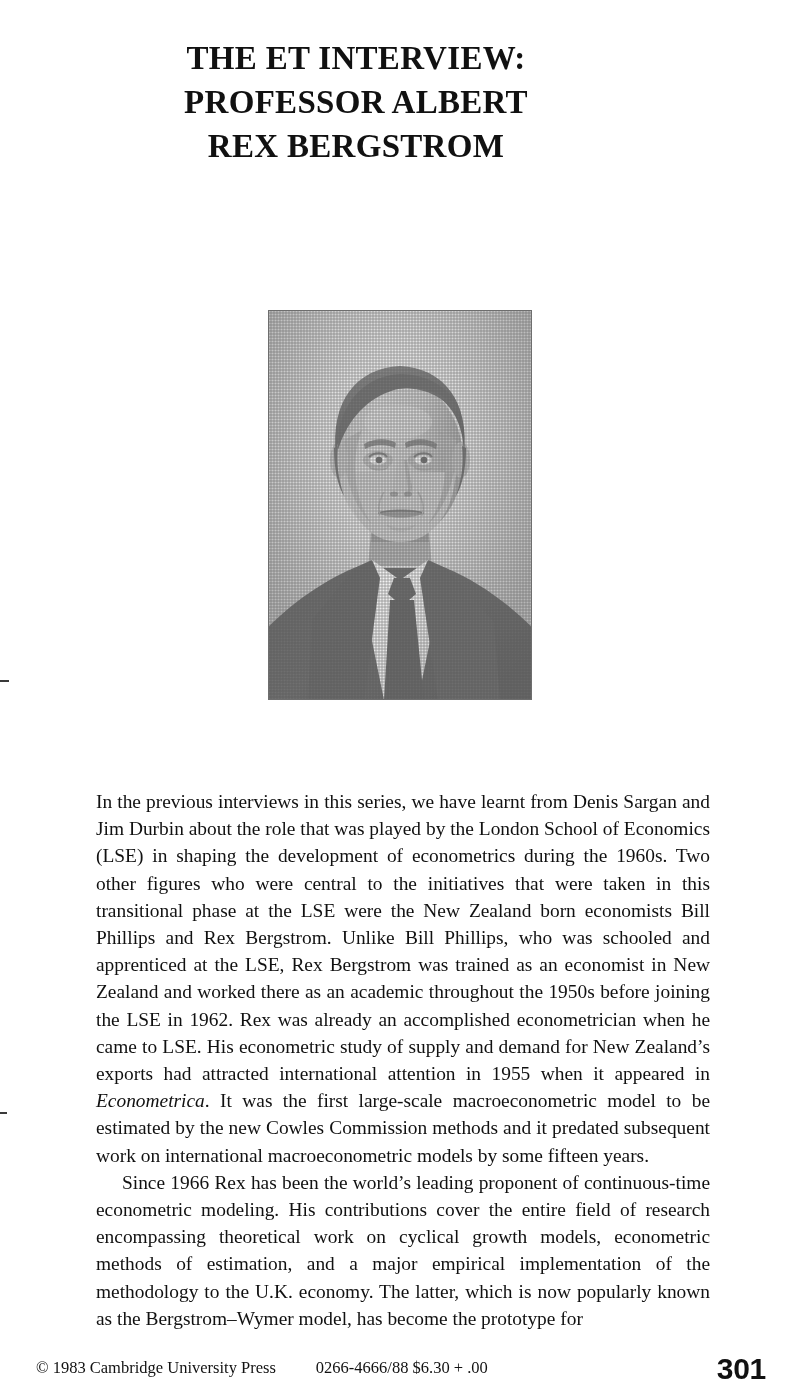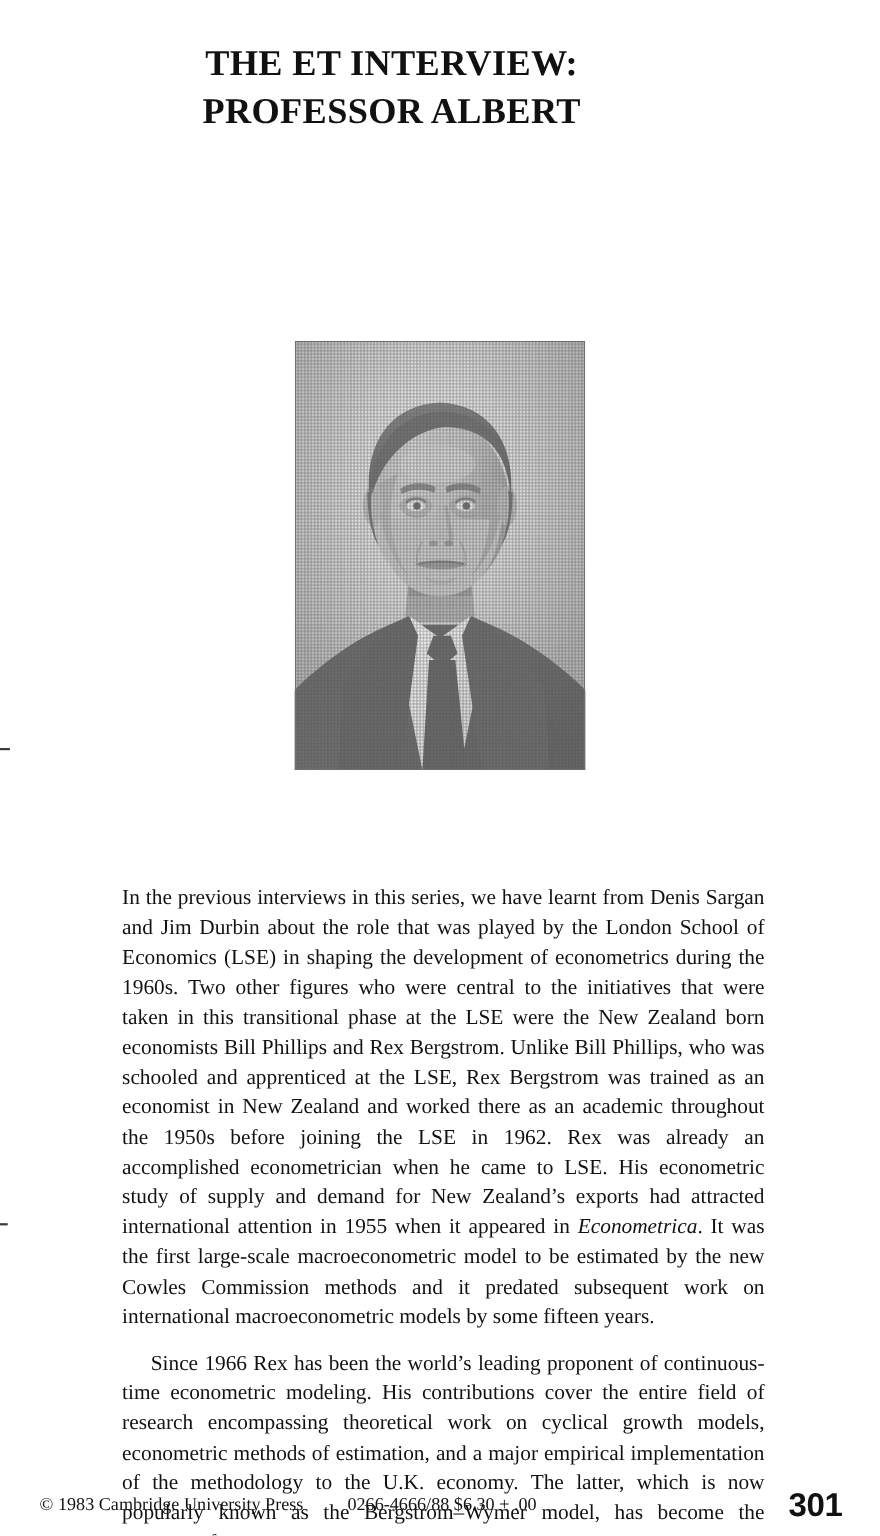--- a/index.html
+++ b/index.html
@@ -79,21 +79,21 @@
     position: absolute;
     left: 96px;
     top: 788px;
     width: 614px;
     font-size: 19.4px;
     line-height: 27.2px;
     text-align: justify;
     text-justify: inter-word;
     hyphens: manual;
   }
-  .para { margin: 15px; }
+  .para { margin: 0; }
   .para + .para { text-indent: 26px; }
   .para i { font-style: italic; }
 
   
   .footer-left {
     position: absolute;
     left: 36px;
     top: 1357px;
     font-size: 16.5px;
     line-height: 22px;
@@ -120,20 +120,21 @@
 </style>
 </head>
 <body>
 
 <div class="page">
 
 
   <div class="title-block">
     <div class="title-line">THE ET INTERVIEW:</div>
     <div class="title-line">PROFESSOR ALBERT</div>
+    <div class="title-line">REX BERGSTROM</div>
   </div>
 
 
   <div class="portrait-wrap">
     <svg viewBox="0 0 264 390" preserveAspectRatio="none" role="img" aria-label="portrait">
       <defs>
 
         <pattern id="halftone" width="3" height="3" patternUnits="userSpaceOnUse">
           <rect width="3" height="3" fill="#ffffff"></rect>
           <circle cx="1.5" cy="1.5" r="1.05" fill="#000000"></circle>

